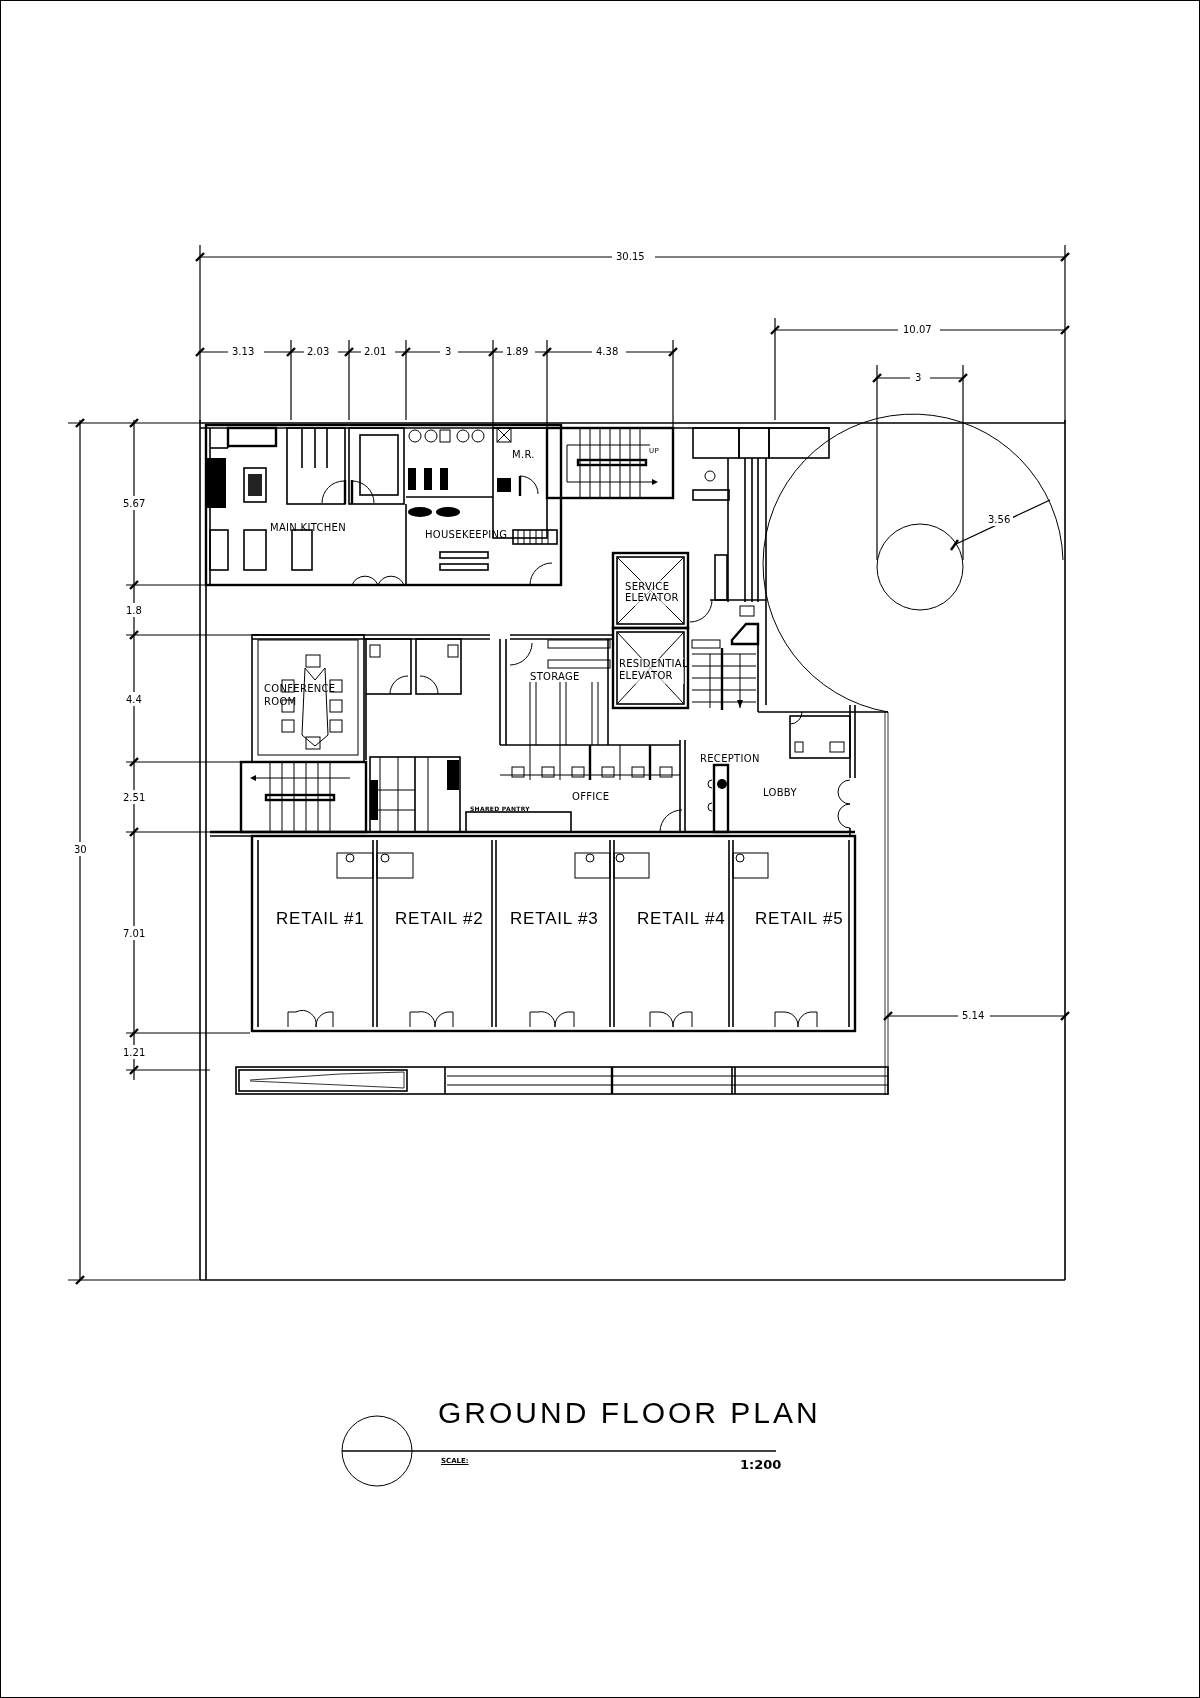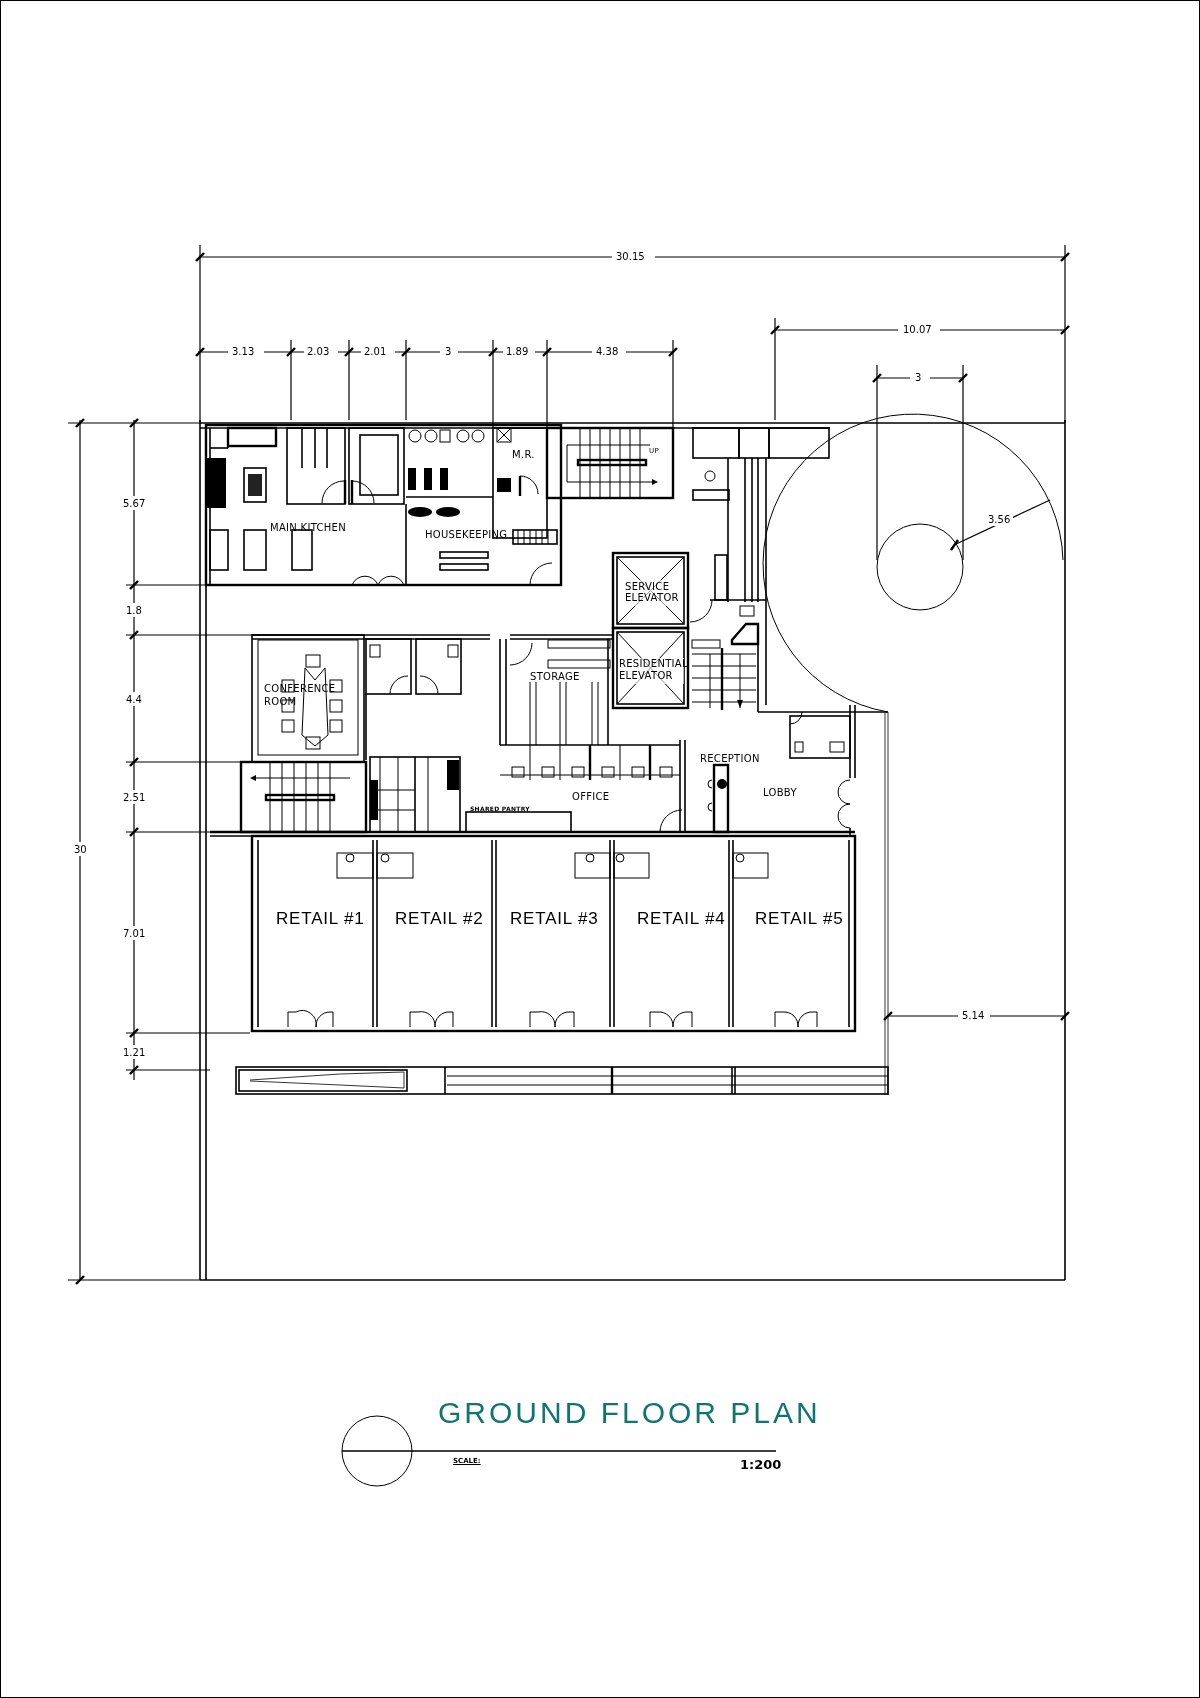--- a/index.html
+++ b/index.html
@@ -7,22 +7,22 @@
   .sheet{position:absolute;left:0;top:0;width:1198px;height:1696px;border:1px solid #000;}
   svg{position:absolute;left:0;top:0;}
   .w{stroke:#000;fill:none;stroke-width:1.6;}
   .w2{stroke:#000;fill:none;stroke-width:2.4;}
   .t{stroke:#000;fill:none;stroke-width:1;}
   .thin{stroke:#000;fill:none;stroke-width:0.8;}
   .dim{stroke:#000;fill:none;stroke-width:1.2;}
   .dimtxt{font-family:"DejaVu Sans",sans-serif;font-size:10px;fill:#000;}
   .room{font-family:"DejaVu Sans",sans-serif;font-size:10px;fill:#000;letter-spacing:0.3px;}
   .retail{font-family:"Liberation Sans",sans-serif;font-size:17px;fill:#000;letter-spacing:0.8px;}
-  .title{position:absolute;left:438px;top:1396px;font-family:"Liberation Sans",sans-serif;font-size:30px;letter-spacing:3px;font-weight:normal;color:#0f766e;}
-  .scale-lbl{position:absolute;left:453px;top:1457px;font-family:"DejaVu Sans",sans-serif;font-size:7px;font-weight:bold;color:#000;text-decoration:underline;}
+  .title{position:absolute;left:438px;top:1396px;font-family:"Liberation Sans",sans-serif;font-size:30px;letter-spacing:3px;font-weight:normal;color:#000000;}
+  .scale-lbl{position:absolute;left:441px;top:1457px;font-family:"DejaVu Sans",sans-serif;font-size:7px;font-weight:bold;color:#000;text-decoration:underline;}
   .scale-val{position:absolute;left:740px;top:1457px;font-family:"DejaVu Sans",sans-serif;font-size:13px;font-weight:bold;color:#000;}
 </style>
 </head>
 <body>
 
 <div class="sheet"></div>
 
 <svg width="1200" height="1698" viewBox="0 0 1200 1698">
 
   <g>

